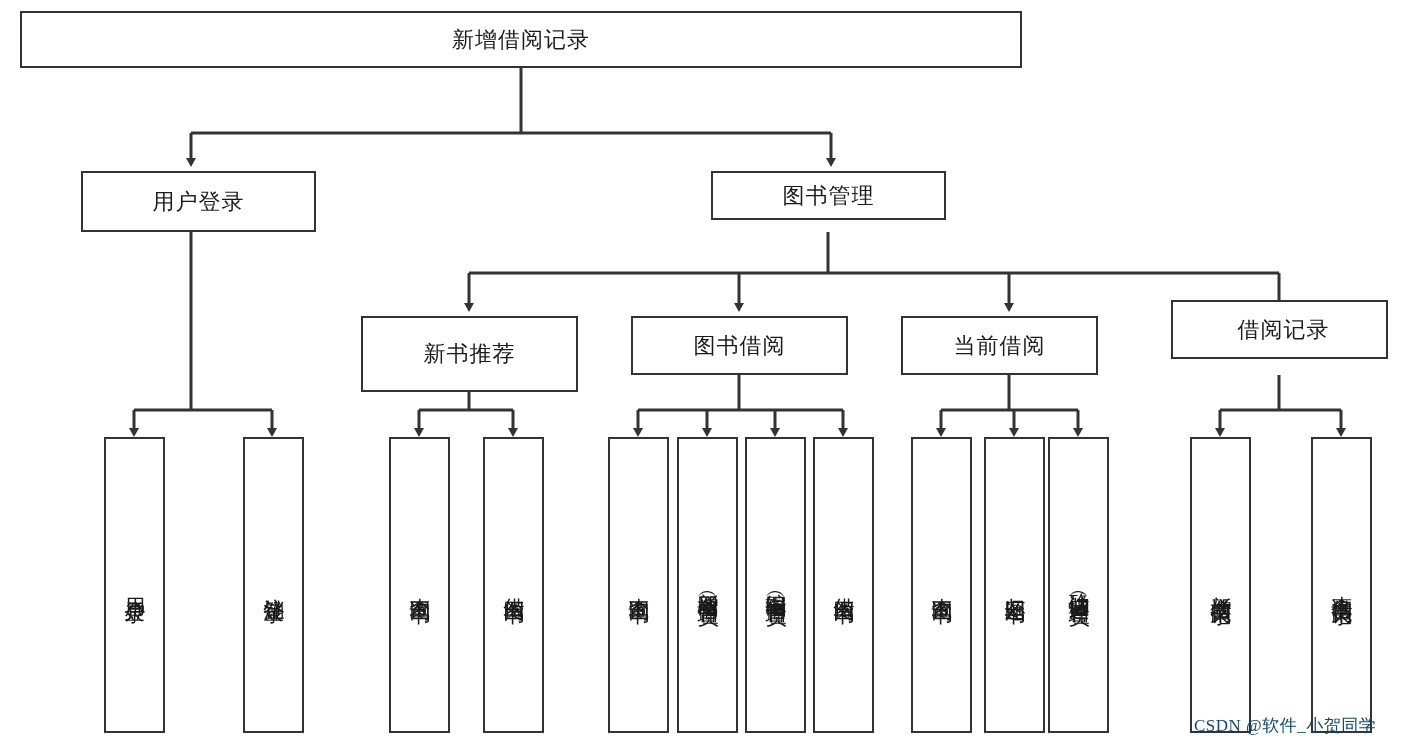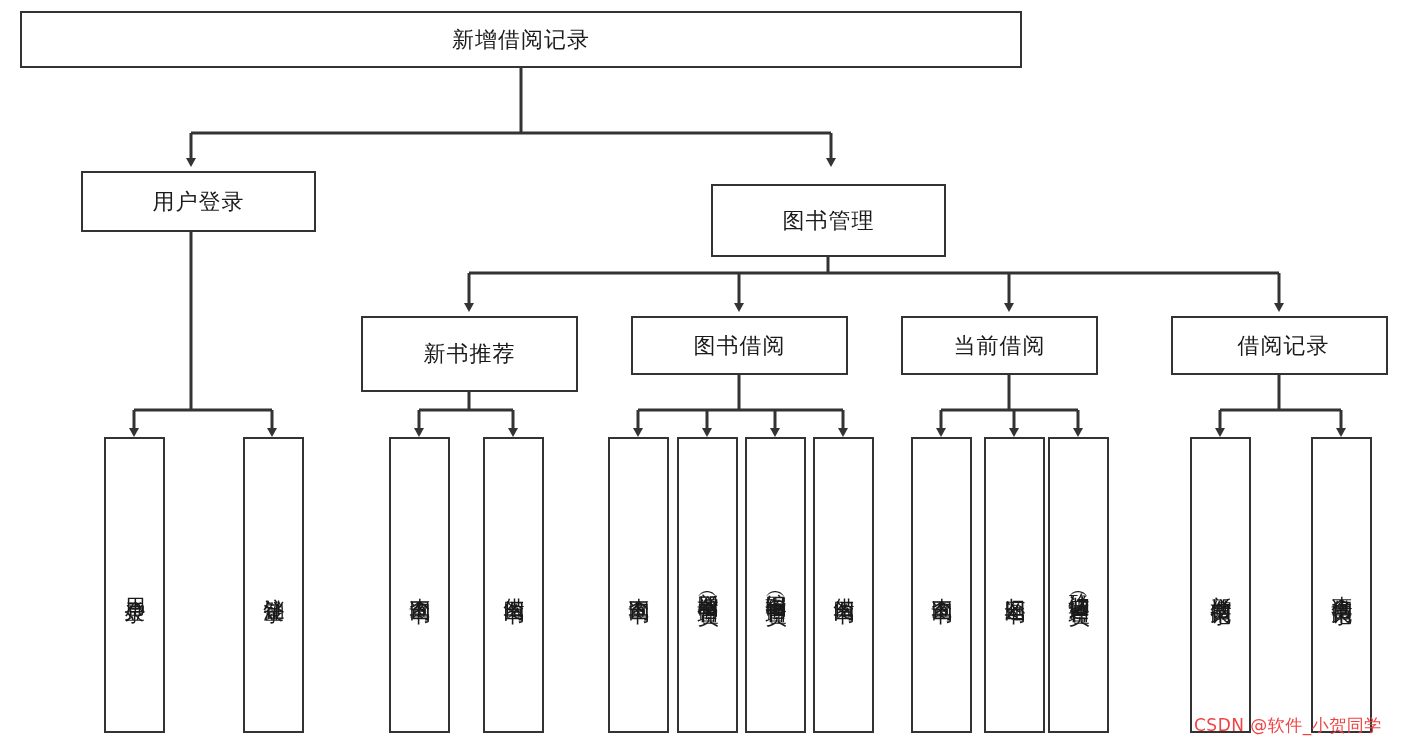--- a/index.html
+++ b/index.html
@@ -51,23 +51,24 @@
     position: absolute;
     left: 0;
     top: 0;
     width: 1405px;
     height: 747px;
     pointer-events: none;
   }
   .watermark {
     position: absolute;
     font-size: 17px;
-    color: #ef4444;
+    color: #0c4a6e;
     white-space: nowrap;
     letter-spacing: 0.5px;
+    font-family: Liberation Serif, serif;
   }
 </style>
 </head>
 <body>
 
 <div id="canvas">
 
   <svg class="edges" viewBox="0 0 1405 747" xmlns="http://www.w3.org/2000/svg">
     <defs>
       <marker id="arrow" markerWidth="10" markerHeight="10" refX="2" refY="5" orient="auto" markerUnits="userSpaceOnUse">
@@ -119,37 +120,37 @@
   </svg>
 
   <div class="node horiz" style="left:20px; top:11px; width:1002px; height:57px;">
     <span>新增借阅记录</span>
   </div>
 
   <div class="node horiz" style="left:81px; top:171px; width:235px; height:61px;">
     <span>用户登录</span>
   </div>
 
-  <div class="node horiz" style="left:711px; top:184px; width:235px; height:73px;">
+  <div class="node horiz" style="left:711px; top:171px; width:235px; height:49px;">
     <span>图书管理</span>
   </div>
 
   <div class="node horiz" style="left:361px; top:316px; width:217px; height:76px;">
     <span>新书推荐</span>
   </div>
 
   <div class="node horiz" style="left:631px; top:316px; width:217px; height:59px;">
     <span>图书借阅</span>
   </div>
 
   <div class="node horiz" style="left:901px; top:316px; width:197px; height:59px;">
     <span>当前借阅</span>
   </div>
 
-  <div class="node horiz" style="left:1171px; top:316px; width:217px; height:59px;padding-left:8px;">
+  <div class="node horiz" style="left:1171px; top:300px; width:217px; height:59px;padding-left:8px;">
     <span>借阅记录</span>
   </div>
 
   <div class="node vert" style="left:104px; top:437px; width:61px; height:296px;">
     <span class="vtext">用户登录</span>
   </div>
 
   <div class="node vert" style="left:243px; top:437px; width:61px; height:296px;">
     <span class="vtext">注销登录</span>
   </div>

